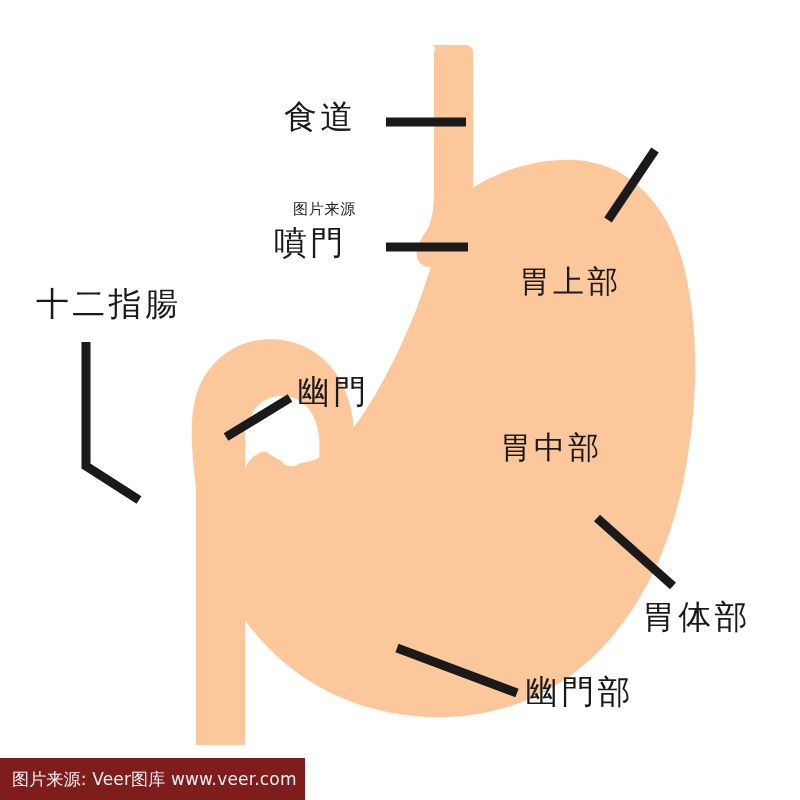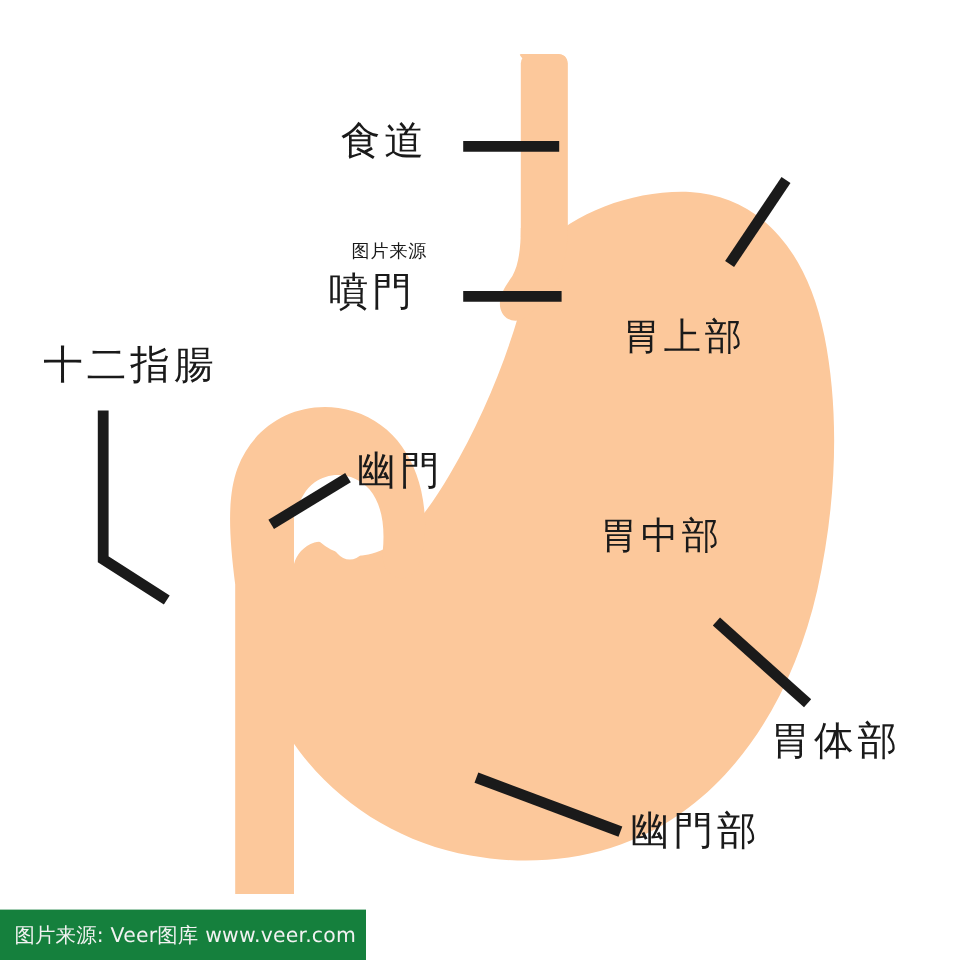--- a/index.html
+++ b/index.html
@@ -44,21 +44,21 @@
     letter-spacing: 0.05em;
     white-space: nowrap;
     font-family: "DejaVu Sans", "Liberation Sans", sans-serif;
   }
   #watermark-bar {
     position: absolute;
     left: 0;
     top: 758px;
     width: 305px;
     height: 42px;
-    background: #15803d;
+    background: #7f1d1d;
     display: flex;
     align-items: center;
   }
   #watermark-text {
     color: #f2f2f2;
     font-size: 17px;
     padding-left: 12px;
     font-family: "DejaVu Sans", "Liberation Sans", sans-serif;
     white-space: nowrap;
     letter-spacing: 0.01em;

